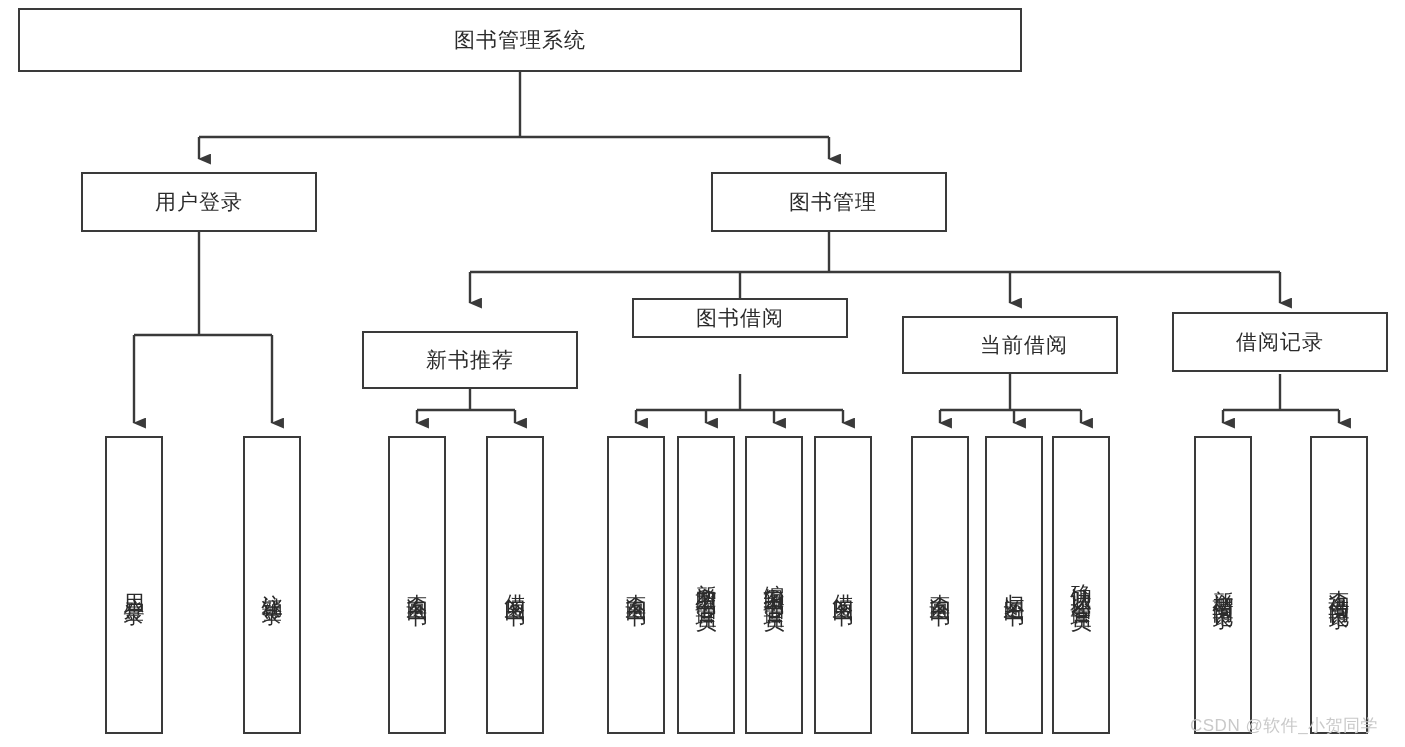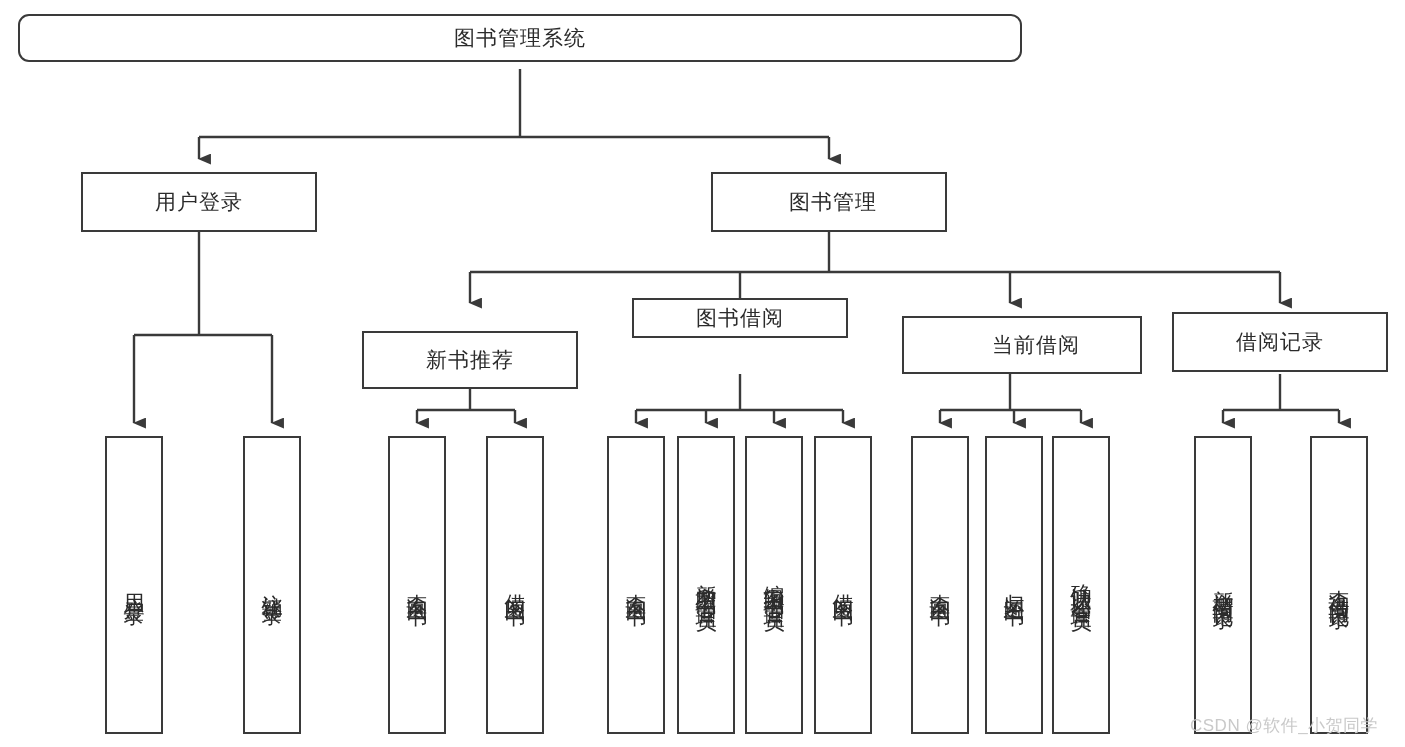--- a/index.html
+++ b/index.html
@@ -106,36 +106,36 @@
         <path d="M 1014 410 L 1014 423" marker-end="url(#arrow)"></path>
         <path d="M 1081 410 L 1081 423" marker-end="url(#arrow)"></path>
         <path d="M 1280 374 L 1280 410"></path>
         <path d="M 1223 410 L 1339 410"></path>
         <path d="M 1223 410 L 1223 423" marker-end="url(#arrow)"></path>
         <path d="M 1339 410 L 1339 423" marker-end="url(#arrow)"></path>
       </g>
   </svg>
 
   <div id="nodes-layer">
-      <div class="node horiz" style="left: 18px; top: 14px; width: 1004px; height: 48px; border-radius: 11px;">
+      <div class="node horiz" style="left: 18px; top: 8px; width: 1004px; height: 64px;">
         <span class="hlabel">图书管理系统</span>
       </div>
       <div class="node horiz" style="left: 81px; top: 172px; width: 236px; height: 60px;">
         <span class="hlabel">用户登录</span>
       </div>
       <div class="node horiz" style="left: 711px; top: 172px; width: 236px; height: 60px; padding-left: 8px;">
         <span class="hlabel">图书管理</span>
       </div>
       <div class="node horiz" style="left: 362px; top: 316px; width: 216px; height: 58px; margin-top: 15px;">
         <span class="hlabel">新书推荐</span>
       </div>
       <div class="node horiz" style="left: 632px; top: 298px; width: 216px; height: 40px;">
         <span class="hlabel">图书借阅</span>
       </div>
-      <div class="node horiz" style="left: 902px; top: 316px; width: 240px; height: 58px; padding-left: 28px;">
+      <div class="node horiz" style="left: 902px; top: 316px; width: 216px; height: 58px; padding-left: 28px;">
         <span class="hlabel">当前借阅</span>
       </div>
       <div class="node horiz" style="left: 1172px; top: 312px; width: 216px; height: 60px;">
         <span class="hlabel">借阅记录</span>
       </div>
       <div class="node vert" style="left: 105px; top: 436px; width: 58px; height: 298px;">
         <span class="vlabel">用户登录</span>
       </div>
       <div class="node vert" style="left: 243px; top: 436px; width: 58px; height: 298px;">
         <span class="vlabel">注销登录</span>

